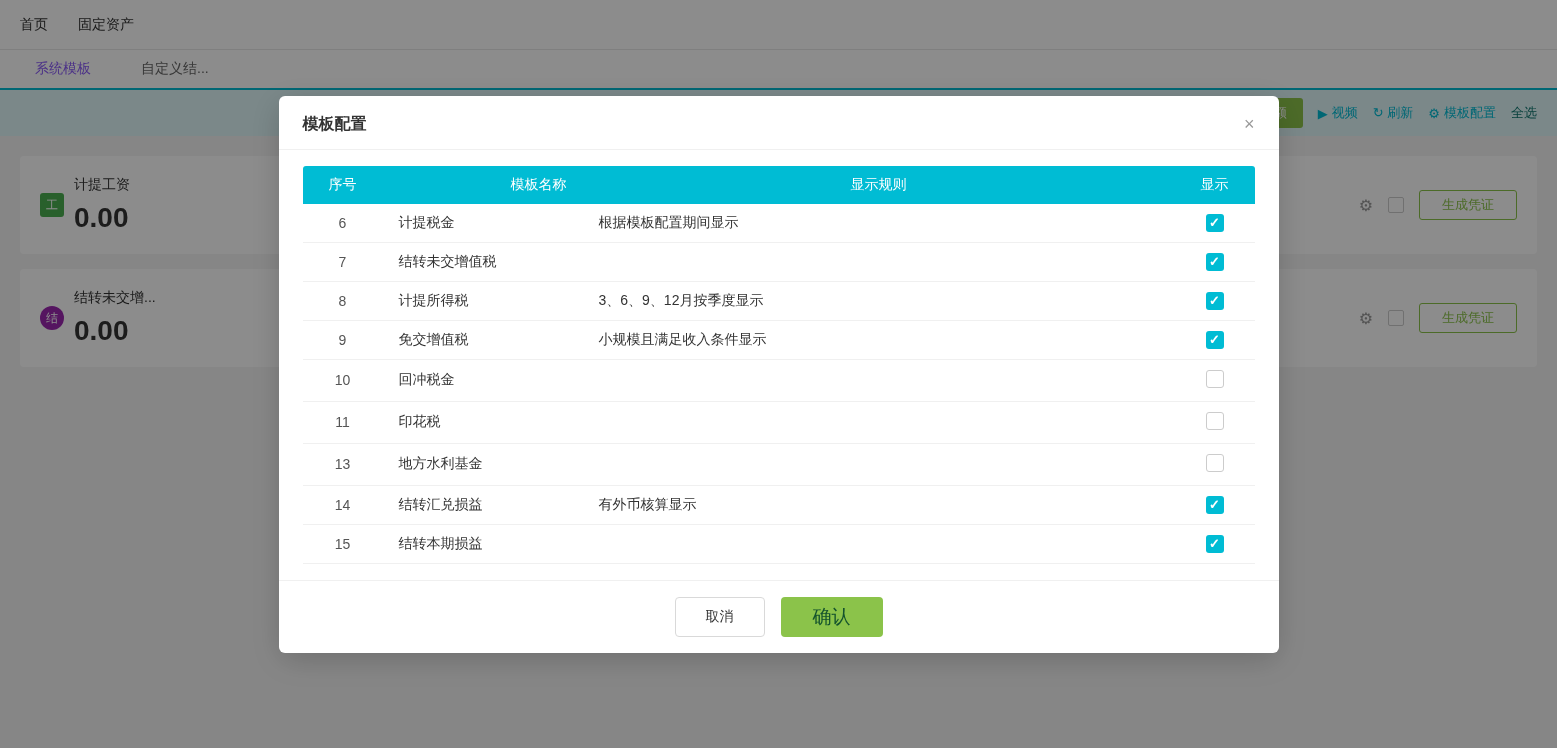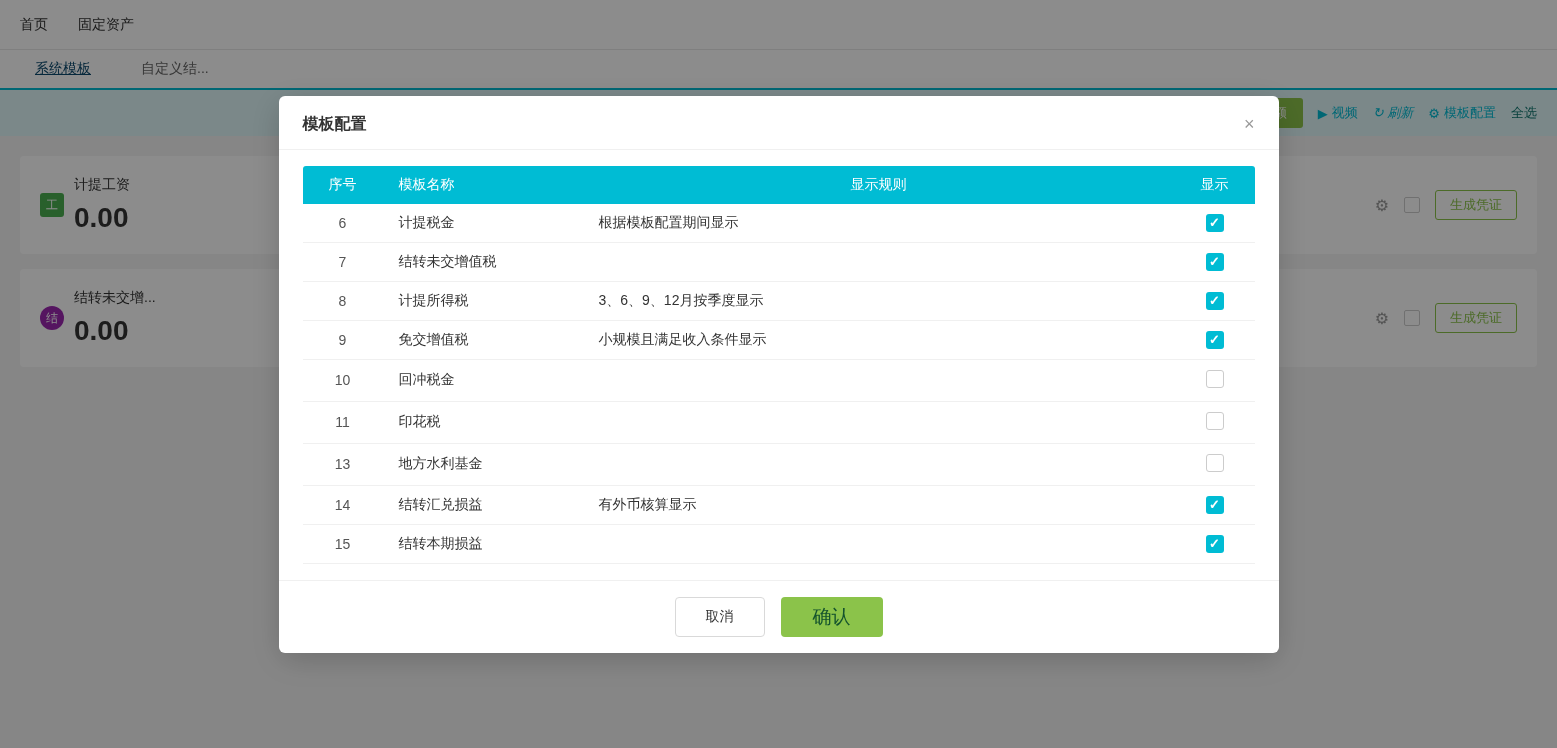--- a/index.html
+++ b/index.html
@@ -44,24 +44,23 @@
       gap: 20px;
       border-bottom: 2px solid #00bcd4;
     }
     .sub-nav-item {
       padding: 10px 15px;
       font-size: 14px;
       color: #666;
       cursor: pointer;
     }
     .sub-nav-item.active {
-      color: #0c4a6e;
+      color: #8b5cf6;
       border-bottom: 2px solid #00bcd4;
       margin-bottom: -2px;
-      text-decoration: underline;
     }
 
     
     .action-bar {
       display: flex;
       align-items: center;
       justify-content: flex-end;
       padding: 8px 20px;
       background: #e0f7fa;
       gap: 15px;
@@ -84,21 +83,20 @@
       display: flex;
       align-items: center;
       gap: 4px;
     }
     .btn-refresh {
       color: #00bcd4;
       background: none;
       border: none;
       cursor: pointer;
       font-size: 13px;
-      font-style: italic;
     }
 
     
     .content-area {
       padding: 20px;
       background: #f5f5f5;
     }
 
     
     .card {
@@ -149,21 +147,21 @@
     }
     .card-right {
       display: flex;
       align-items: center;
       gap: 15px;
     }
     .btn-generate {
       border: 1px solid #8bc34a;
       color: #8bc34a;
       background: #fff;
-      padding: 5px 14px;
+      padding: 5px 22px;
       border-radius: 3px;
       cursor: pointer;
       font-size: 13px;
     }
     .icon-gear {
       color: #999;
       font-size: 16px;
       cursor: pointer;
     }
     .checkbox-placeholder {
@@ -255,21 +253,21 @@
       font-size: 14px;
       font-weight: 500;
     }
     .config-table thead th:first-child {
       border-radius: 3px 0 0 0;
       width: 80px;
       text-align: center;
     }
     .config-table thead th:nth-child(2) {
       width: 200px;
-      text-align: left;
+      text-align: right;
     }
     .config-table thead th:nth-child(3) {
       text-align: center;
     }
     .config-table thead th:last-child {
       width: 80px;
       text-align: center;
       border-radius: 0 3px 0 0;
     }
 

